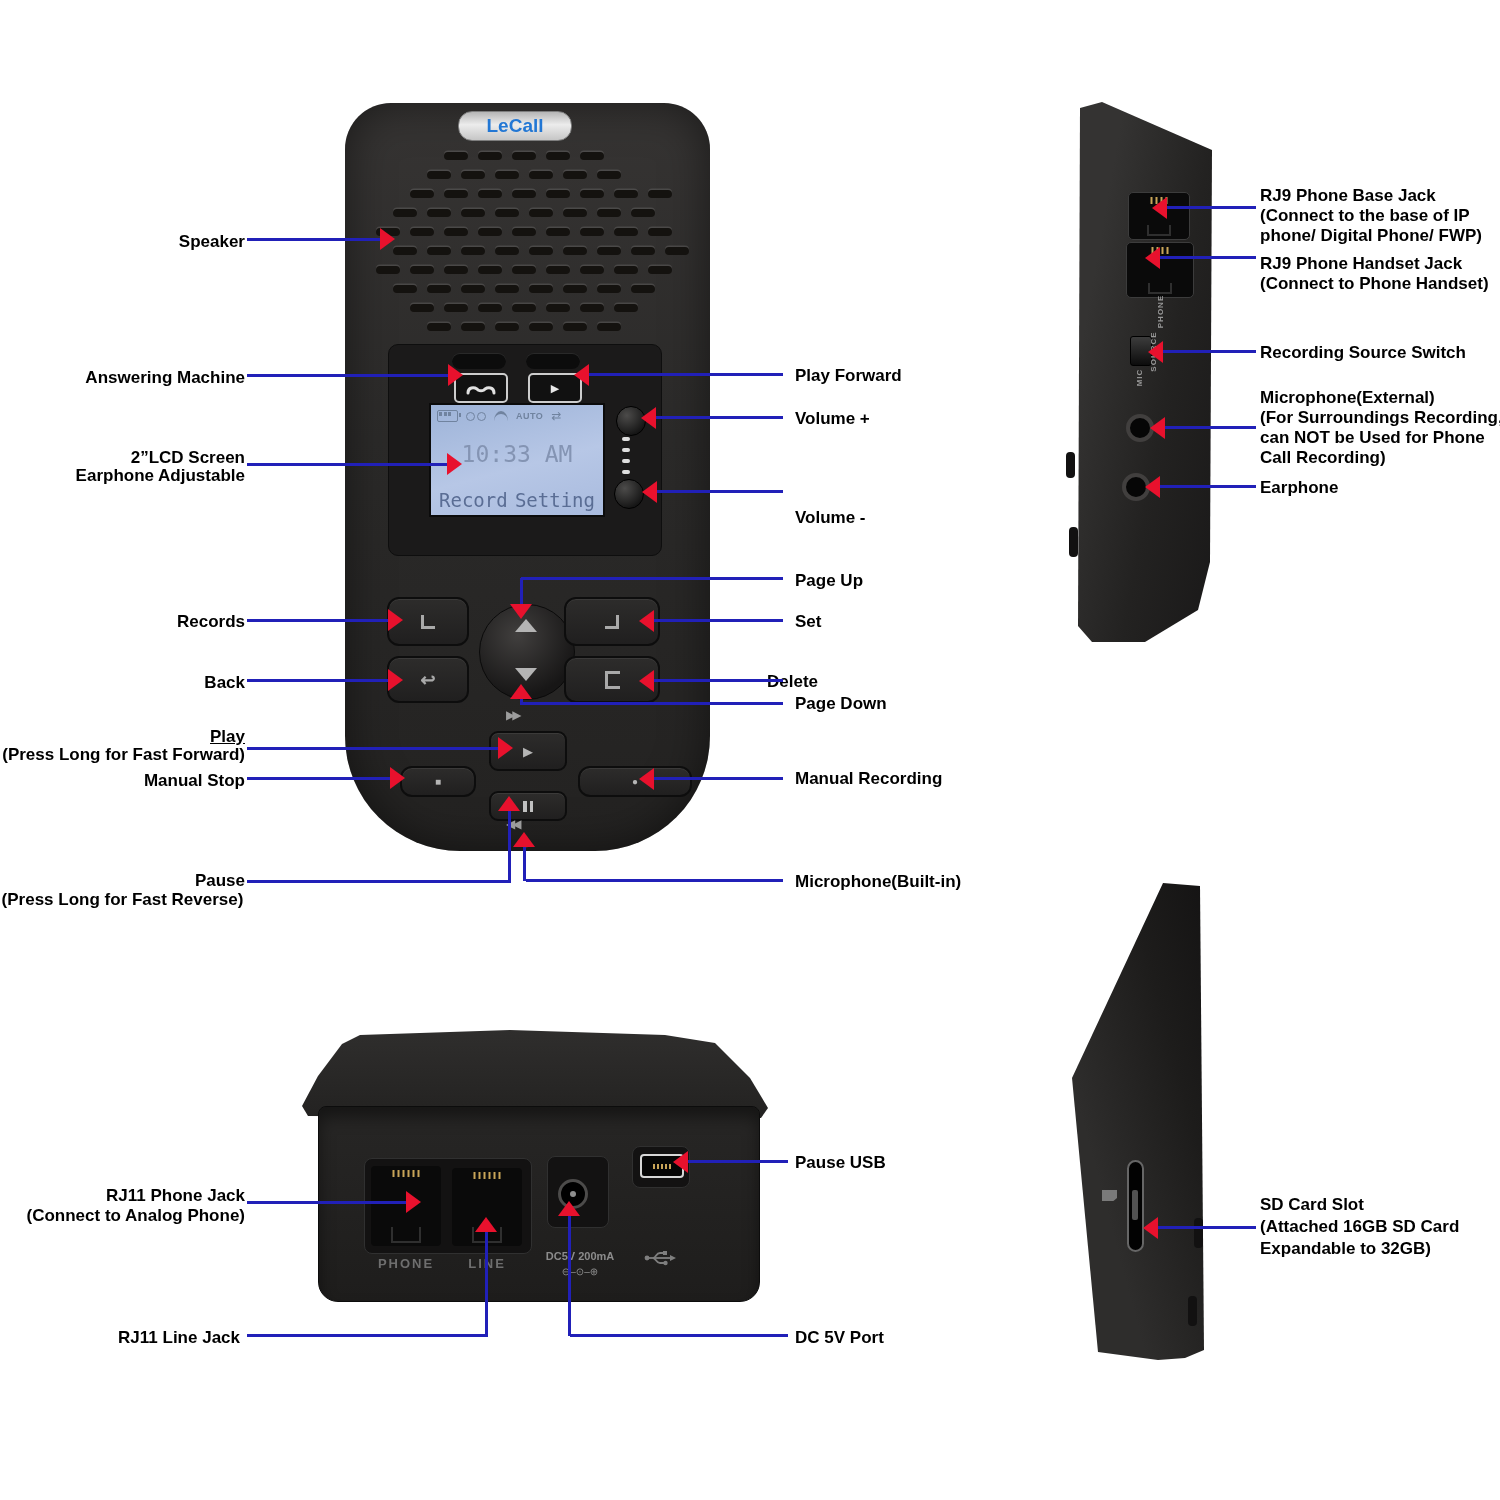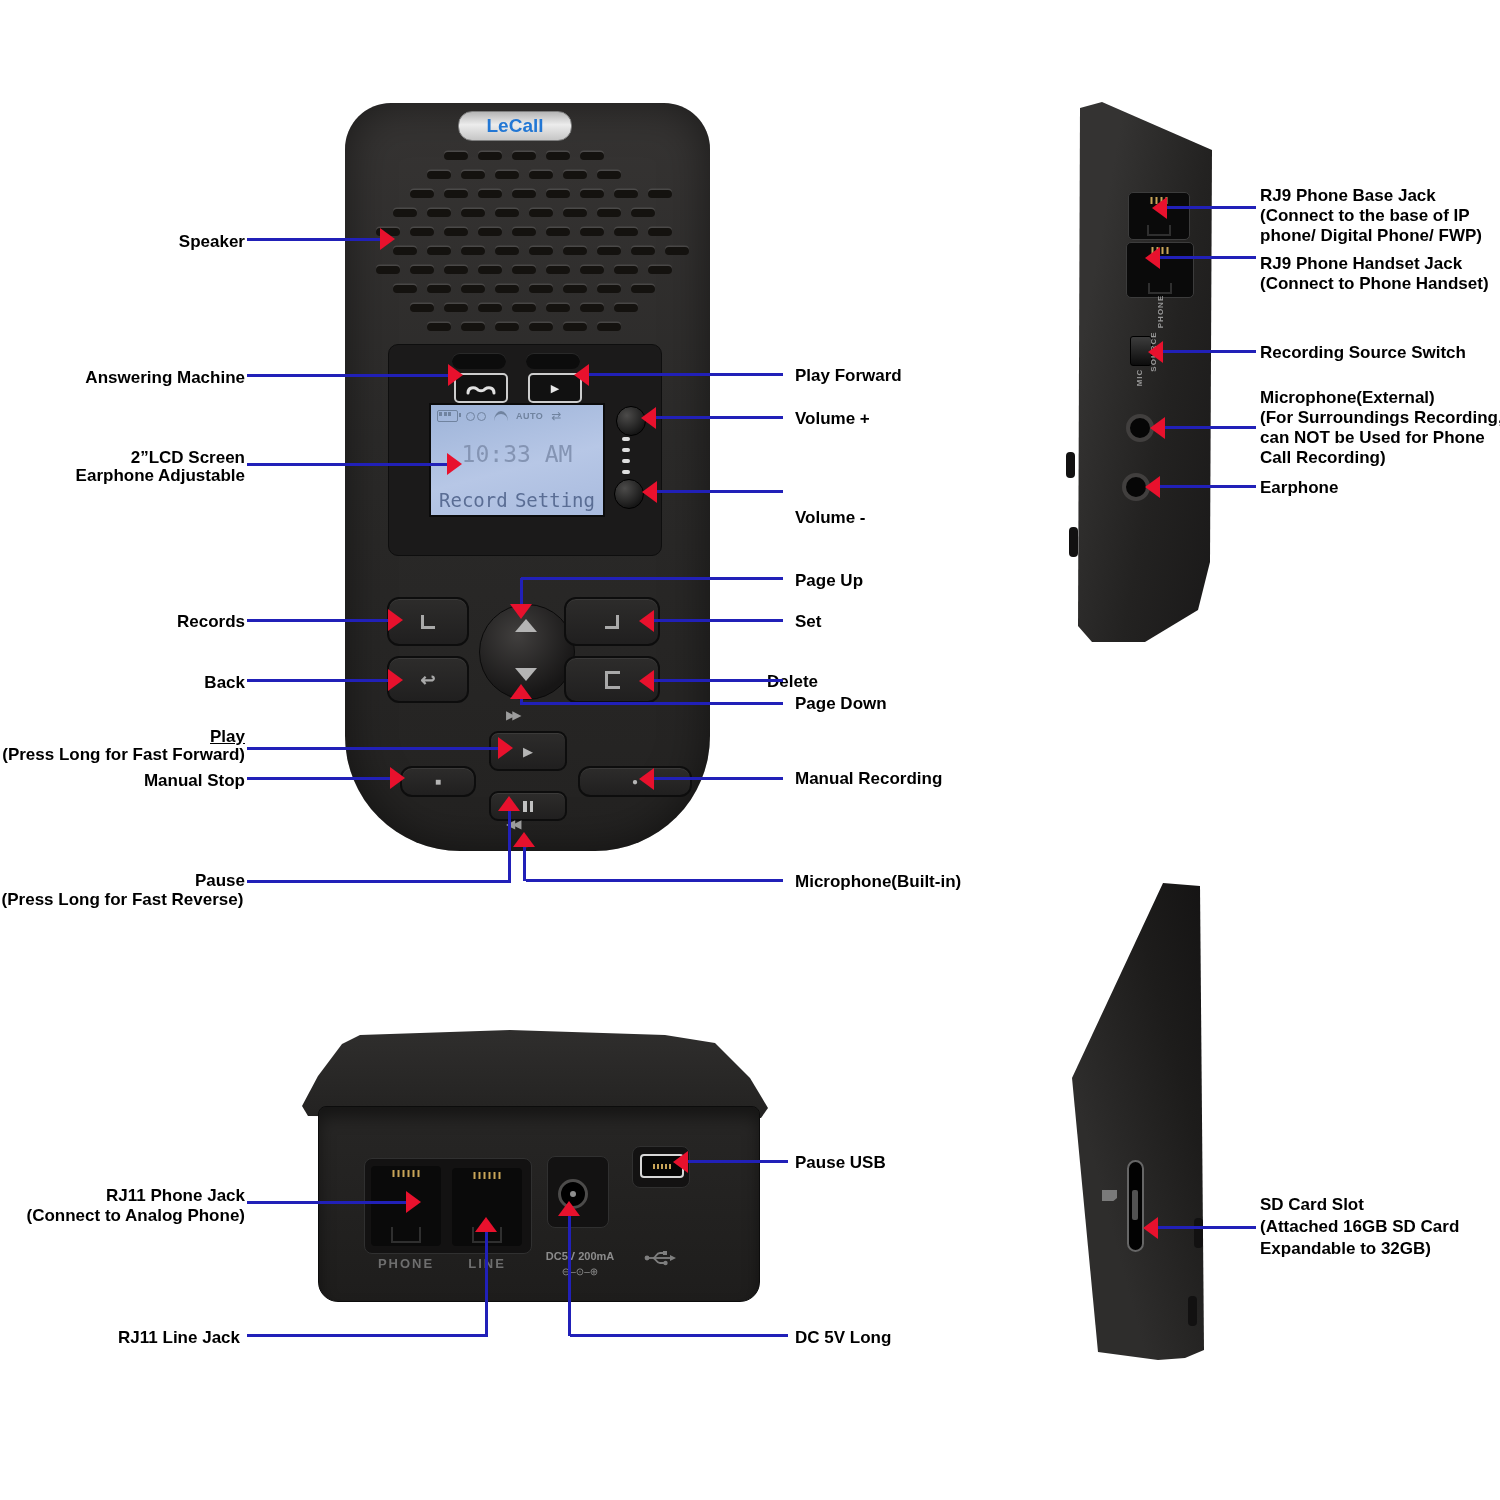--- a/index.html
+++ b/index.html
@@ -438,21 +438,21 @@
     </g>
     <rect x="20" y="1" width="4" height="4" fill="#7e7e7e"></rect>
     <circle cx="22.5" cy="13" r="2.2" fill="#7e7e7e"></circle>
     <path d="M27 5 L33 8 L27 11 Z" fill="#7e7e7e"></path>
   </svg>
 
   <div class="lbl lbl-r" style="top:1186px;">RJ11 Phone Jack</div>
   <div class="lbl lbl-r" style="top:1206px;">(Connect to Analog Phone)</div>
   <div class="lbl lbl-r" style="top:1328px;width:240px;">RJ11 Line Jack</div>
   <div class="lbl" style="left:795px;top:1153px;">Pause USB</div>
-  <div class="lbl" style="left:795px;top:1328px;">DC 5V  Long</div>
+  <div class="lbl" style="left:795px;top:1328px;">DC 5V  Port</div>
 
   <div class="bl hl" style="left:247px;top:1201px;width:159px;"></div>
     <div class="ar" style="left:406px;top:1191px;"></div>
   <div class="bl hl" style="left:247px;top:1334px;width:240px;"></div>
   <div class="bl vl" style="left:485px;top:1230px;height:107px;"></div>
   <div class="au" style="left:475px;top:1217px;"></div>
   <div class="bl hl" style="left:688px;top:1160px;width:100px;"></div>
     <div class="al" style="left:673px;top:1151px;"></div>
   <div class="bl hl" style="left:570px;top:1334px;width:218px;"></div>
   <div class="bl vl" style="left:568px;top:1214px;height:122px;"></div>

